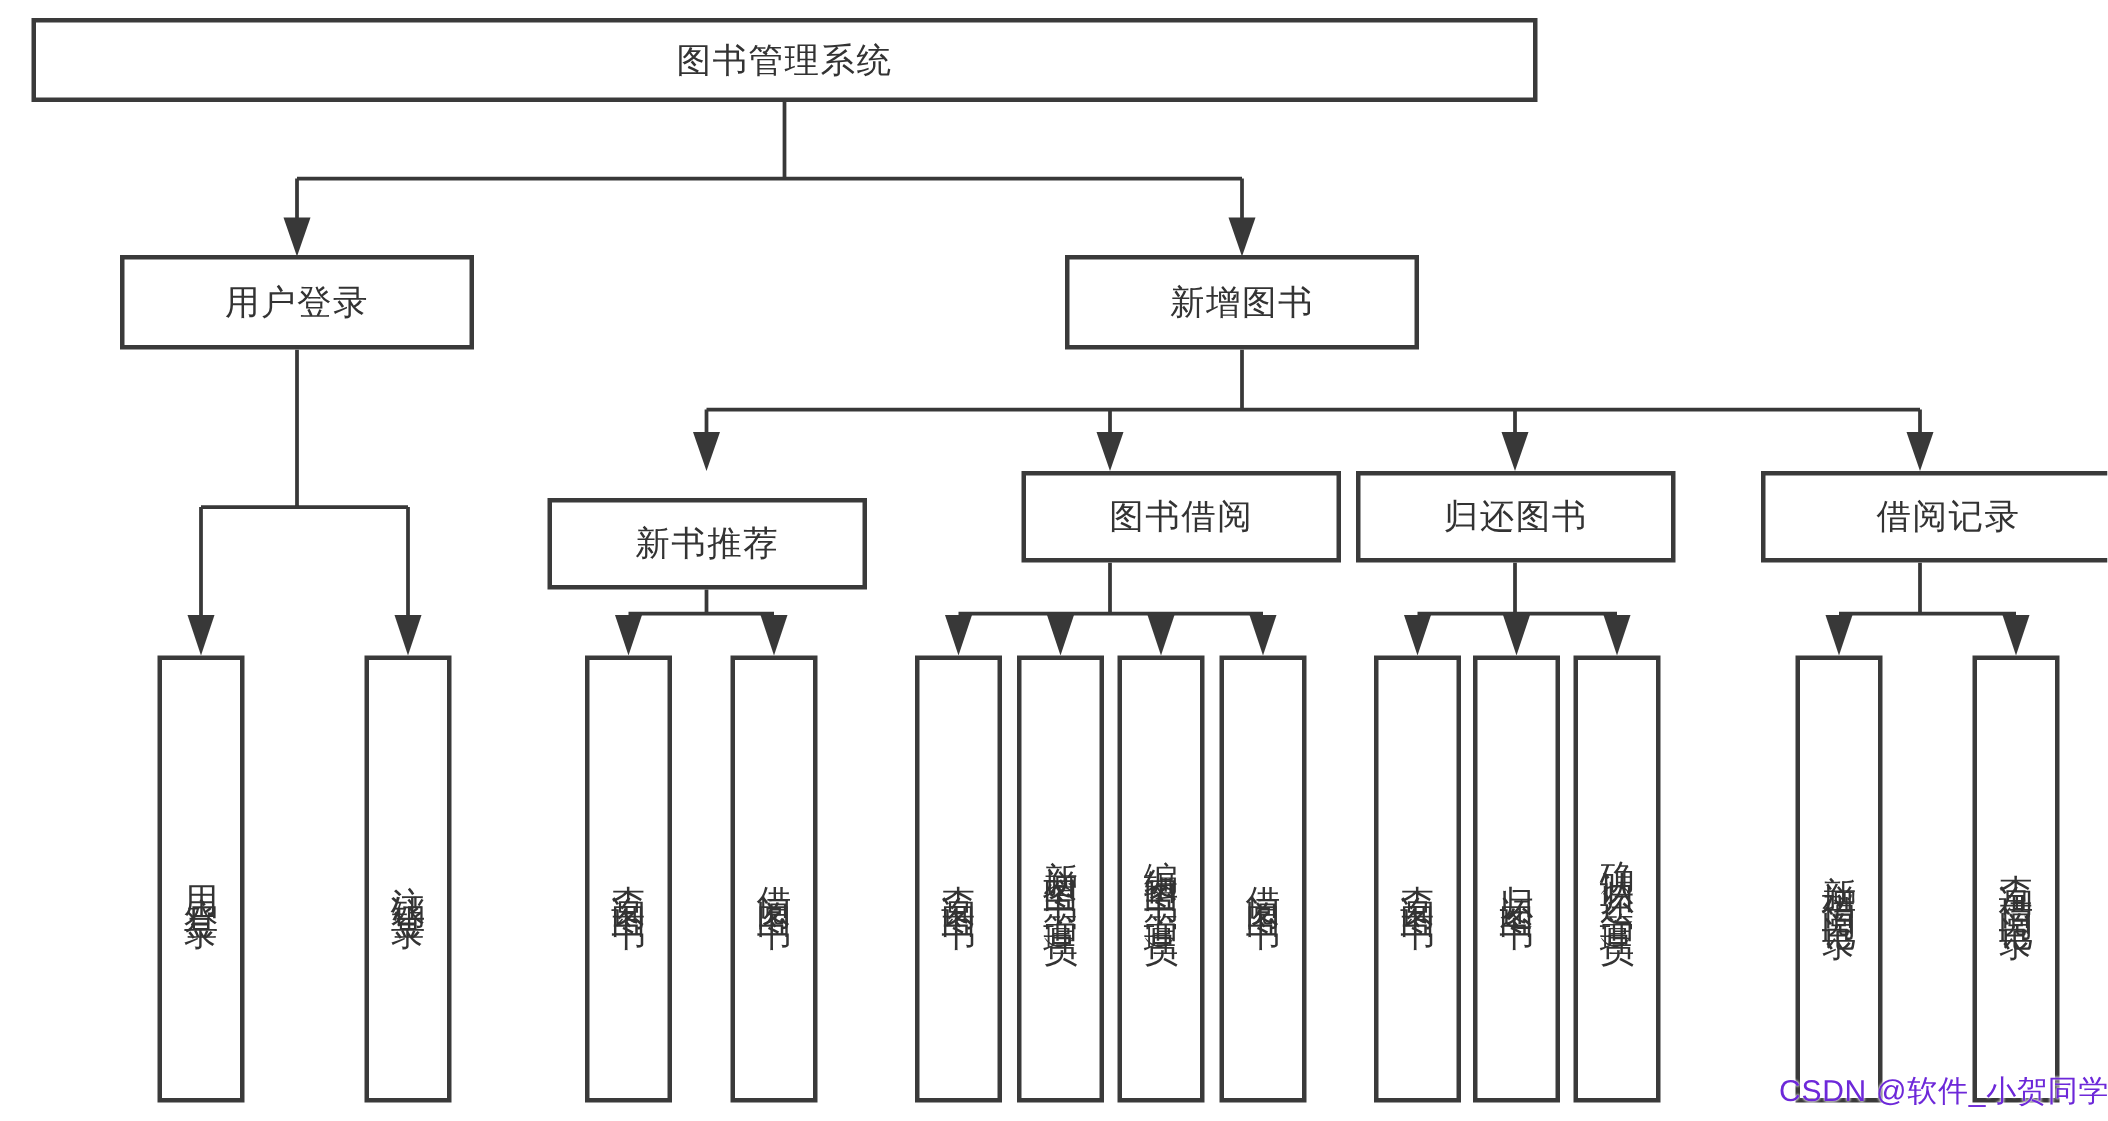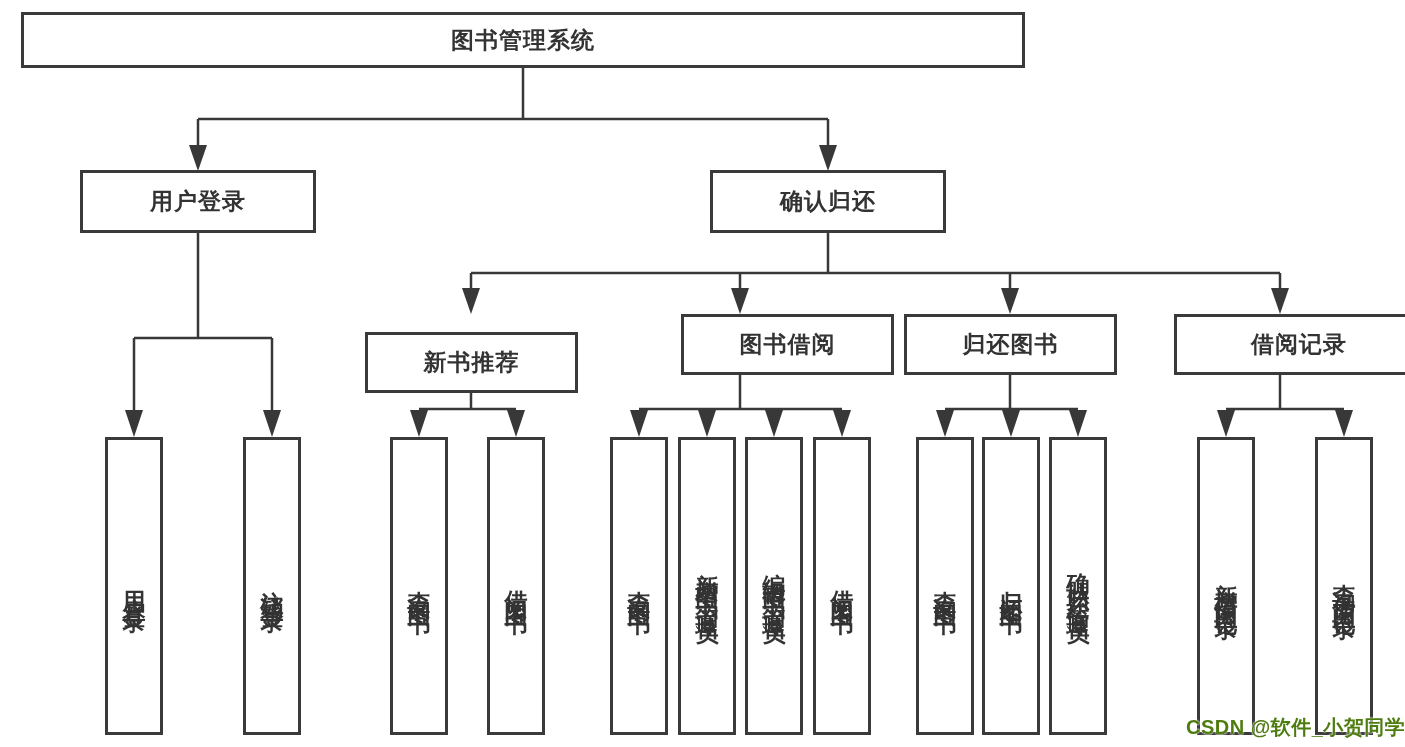--- a/index.html
+++ b/index.html
@@ -4,21 +4,20 @@
 <style>
   html, body { margin: 0; padding: 0; background: #ffffff; }
   .stage {
     position: relative;
     width: 1405px;
     height: 747px;
     background: #ffffff;
     overflow: hidden;
     font-family: "Liberation Sans", sans-serif;
     color: #333333;
-    font-weight: bold;
   }
   .connectors {
     position: absolute;
     left: 0; top: 0;
     width: 1405px; height: 747px;
   }
   .box {
     position: absolute;
     box-sizing: border-box;
     border: 3px solid #3a3a3a;
@@ -36,21 +35,21 @@
     letter-spacing: 7px;
     line-height: 1;
     white-space: normal;
   }
   .watermark {
     position: absolute;
     left: 1186px;
     top: 714px;
     font-size: 20px;
     letter-spacing: 0.5px;
-    color: #4d7c0f;
+    color: #6d28d9;
     text-shadow: 0 0 2px #ffffff, 0 0 2px #ffffff;
     white-space: nowrap;
   }
 </style>
 </head>
 <body>
 
 <div class="stage">
 
   <svg class="connectors" width="1405" height="747" viewBox="0 0 1405 747" aria-hidden="true">
@@ -89,21 +88,21 @@
       <polygon points="1002,410 1020,410 1011,437"></polygon>
       <polygon points="1069,410 1087,410 1078,437"></polygon>
       <polygon points="1217,410 1235,410 1226,437"></polygon>
       <polygon points="1335,410 1353,410 1344,437"></polygon>
     </g>
   </svg>
 
   <div class="box" style="left:21px; top:12px; width:1004px; height:56px;">图书管理系统</div>
 
   <div class="box" style="left:80px; top:170px; width:236px; height:63px;">用户登录</div>
-  <div class="box" style="left:710px; top:170px; width:236px; height:63px;">确认归还</div>
+  <div class="box" style="left:710px; top:170px; width:236px; height:63px;">新增图书</div>
 
   <div class="box" style="left:365px; top:332px; width:213px; height:61px;">新书推荐</div>
   <div class="box" style="left:633px; top:314px; width:213px; height:61px;margin-left:48px;">图书借阅</div>
   <div class="box" style="left:904px; top:314px; width:213px; height:61px;">归还图书</div>
   <div class="box" style="left:1174px; top:314px; width:250px; height:61px;">借阅记录</div>
 
   <div class="box leaf" style="left:105px; top:437px; width:58px; height:298px;">用户登录</div>
   <div class="box leaf" style="left:243px; top:437px; width:58px; height:298px;">注销登录</div>
 
   <div class="box leaf" style="left:390px; top:437px; width:58px; height:298px;">查询图书</div>

